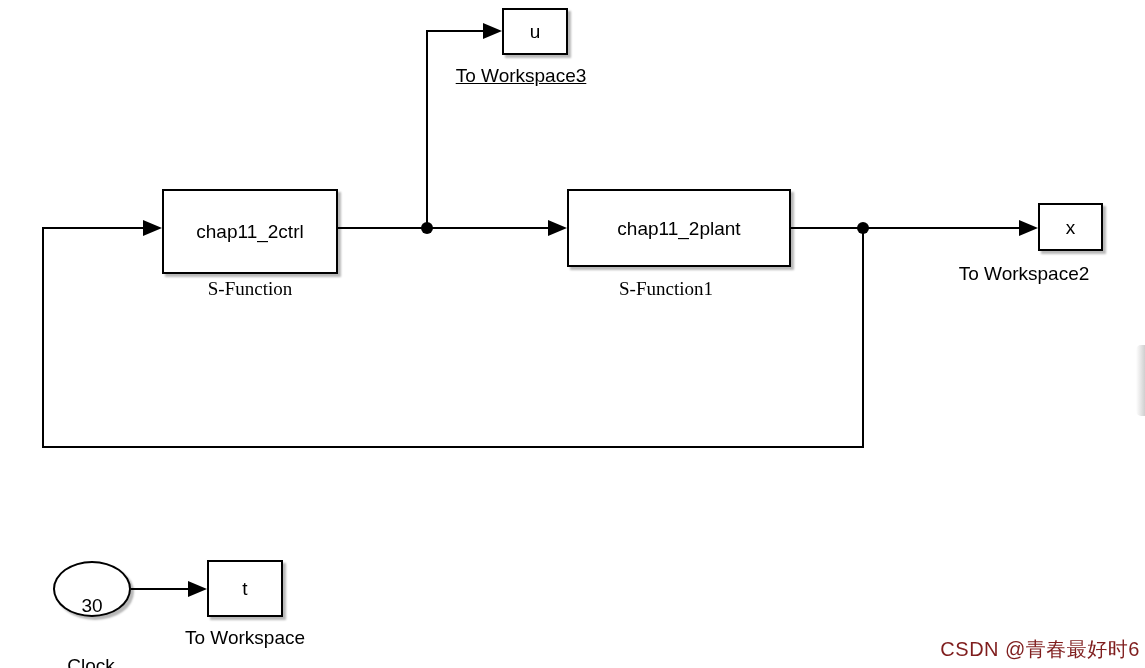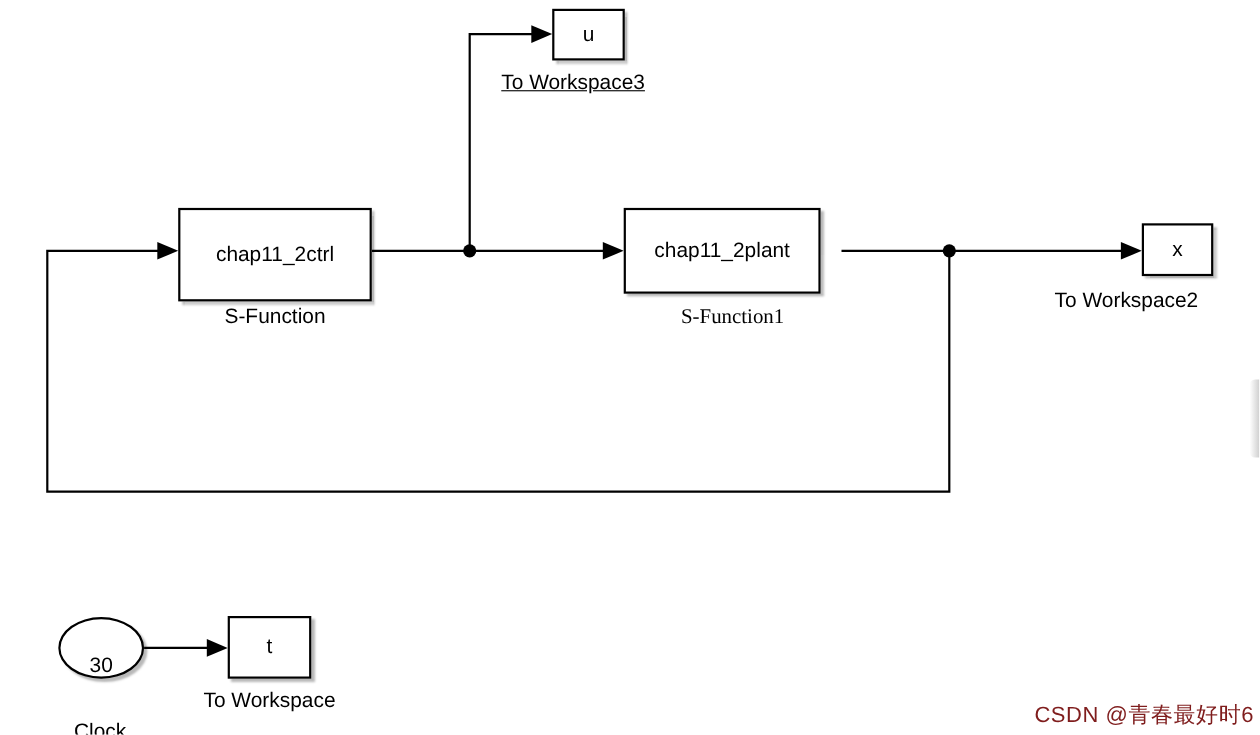--- a/index.html
+++ b/index.html
@@ -90,23 +90,23 @@
   </svg>
 
   <div class="block" style="left:502px; top:8px; width:66px; height:47px;">
     <span>u</span>
   </div>
   <div class="block-label" style="left:521px; top:65px;text-decoration:underline;">To Workspace3</div>
 
   <div class="block" style="left:162px; top:189px; width:176px; height:85px;">
     <span>chap11_2ctrl</span>
   </div>
-  <div class="block-label" style="left:250px; top:278px;">S-Function</div>
+  <div class="block-label" style="left:250px; top:278px;font-family:Liberation Serif, serif;">S-Function</div>
 
-  <div class="block" style="left:567px; top:189px; width:179px; height:78px;">
+  <div class="block" style="left:567px; top:189px; width:224px; height:78px;">
     <span>chap11_2plant</span>
   </div>
   <div class="block-label" style="left:666px; top:278px;font-family:Liberation Serif, serif;">S-Function1</div>
 
   <div class="block" style="left:1038px; top:203px; width:65px; height:48px;">
     <span>x</span>
   </div>
   <div class="block-label" style="left:1024px; top:263px;">To Workspace2</div>
 
   <div class="block ellipse" style="left:53px; top:561px; width:78px; height:56px;align-items:flex-end;">

